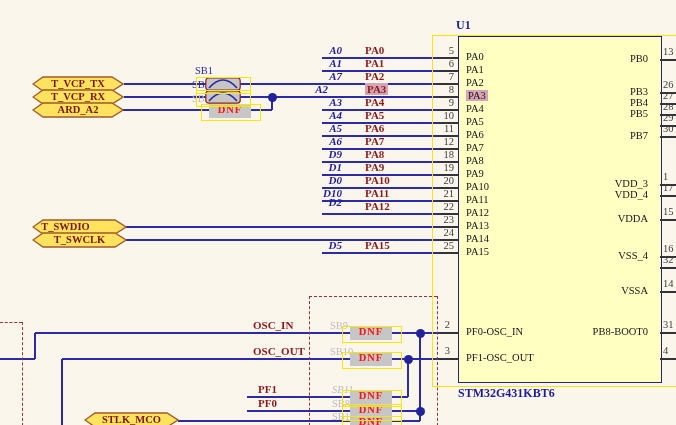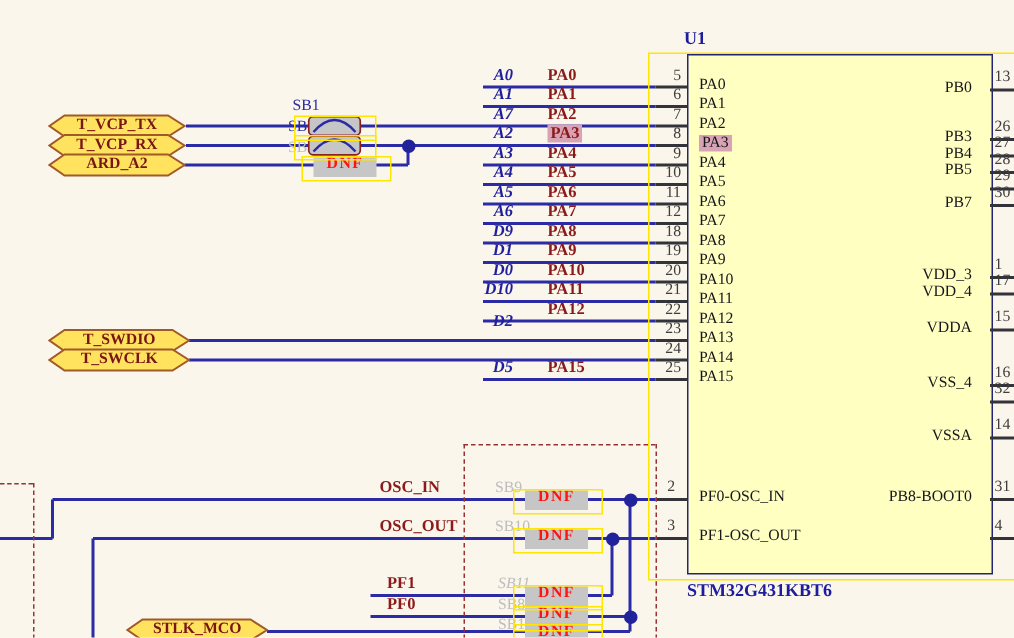--- a/index.html
+++ b/index.html
@@ -52,21 +52,21 @@
     <div class="pinname" style="left: 466px; top: 64px;"><span>PA1</span></div>
     <div class="wire" style="left: 124px; top: 83.2px; width: 313px; height: 1.6px;"></div>
     <div class="stub" style="left: 437px; top: 83.3px; width: 21px; height: 1.4px;"></div>
     <div class="pinnum" style="left: 414px; top: 71px; width: 40px; text-align: right;">7</div>
     <div class="netlabel" style="left: 282px; top: 70px; width: 60px;">A7</div>
     <div class="mlabel" style="left: 365px; top: 70px;"><span>PA2</span></div>
     <div class="pinname" style="left: 466px; top: 77px;"><span>PA2</span></div>
     <div class="wire" style="left: 124px; top: 96.2px; width: 313px; height: 1.6px;"></div>
     <div class="stub" style="left: 437px; top: 96.3px; width: 21px; height: 1.4px;"></div>
     <div class="pinnum" style="left: 414px; top: 84px; width: 40px; text-align: right;">8</div>
-    <div class="netlabel" style="left: 282px; top: 83px; width: 60px;">A2</div>
+    <div class="netlabel" style="left: 268px; top: 83px; width: 60px;">A2</div>
     <div class="mlabel" style="left: 365px; top: 83px;"><span class="hl">PA3</span></div>
     <div class="pinname" style="left: 466px; top: 90px;"><span class="hl">PA3</span></div>
     <div class="wire" style="left: 322px; top: 109.2px; width: 115px; height: 1.6px;"></div>
     <div class="stub" style="left: 437px; top: 109.3px; width: 21px; height: 1.4px;"></div>
     <div class="pinnum" style="left: 414px; top: 97px; width: 40px; text-align: right;">9</div>
     <div class="netlabel" style="left: 282px; top: 96px; width: 60px;">A3</div>
     <div class="mlabel" style="left: 365px; top: 96px;"><span>PA4</span></div>
     <div class="pinname" style="left: 466px; top: 103px;"><span>PA4</span></div>
     <div class="wire" style="left: 322px; top: 122.2px; width: 115px; height: 1.6px;"></div>
     <div class="stub" style="left: 437px; top: 122.3px; width: 21px; height: 1.4px;"></div>
@@ -106,21 +106,21 @@
     <div class="pinname" style="left: 466px; top: 181px;"><span>PA10</span></div>
     <div class="wire" style="left: 322px; top: 200.2px; width: 115px; height: 1.6px;"></div>
     <div class="stub" style="left: 437px; top: 200.3px; width: 21px; height: 1.4px;"></div>
     <div class="pinnum" style="left: 414px; top: 188px; width: 40px; text-align: right;">21</div>
     <div class="netlabel" style="left: 282px; top: 187px; width: 60px;">D10</div>
     <div class="mlabel" style="left: 365px; top: 187px;"><span>PA11</span></div>
     <div class="pinname" style="left: 466px; top: 194px;"><span>PA11</span></div>
     <div class="wire" style="left: 322px; top: 213.2px; width: 115px; height: 1.6px;"></div>
     <div class="stub" style="left: 437px; top: 213.3px; width: 21px; height: 1.4px;"></div>
     <div class="pinnum" style="left: 414px; top: 201px; width: 40px; text-align: right;">22</div>
-    <div class="netlabel" style="left: 282px; top: 208px; width: 60px;">D2</div>
+    <div class="netlabel" style="left: 282px; top: 196px; width: 60px;">D2</div>
     <div class="mlabel" style="left: 365px; top: 200px;"><span>PA12</span></div>
     <div class="pinname" style="left: 466px; top: 207px;"><span>PA12</span></div>
     <div class="wire" style="left: 126px; top: 226.2px; width: 311px; height: 1.6px;"></div>
     <div class="stub" style="left: 437px; top: 226.3px; width: 21px; height: 1.4px;"></div>
     <div class="pinnum" style="left: 414px; top: 214px; width: 40px; text-align: right;">23</div>
     <div class="pinname" style="left: 466px; top: 220px;"><span>PA13</span></div>
     <div class="wire" style="left: 126px; top: 239.2px; width: 311px; height: 1.6px;"></div>
     <div class="stub" style="left: 437px; top: 239.3px; width: 21px; height: 1.4px;"></div>
     <div class="pinnum" style="left: 414px; top: 227px; width: 40px; text-align: right;">24</div>
     <div class="pinname" style="left: 466px; top: 233px;"><span>PA14</span></div>
@@ -239,21 +239,21 @@
       <polygon points="11,1 80,1 91,8 80,15 11,15 1,8" fill="#FFE25E" stroke="#A05A2A" stroke-width="1.3"></polygon>
     </svg>
     <div class="porttext" style="left: 33px; top: 91px; width: 90px;">T_VCP_RX</div>
     <svg class="port" width="92" height="16" style="left: 32px; top: 102px;">
       <polygon points="11,1 80,1 91,8 80,15 11,15 1,8" fill="#FFE25E" stroke="#A05A2A" stroke-width="1.3"></polygon>
     </svg>
     <div class="porttext" style="left: 33px; top: 104px; width: 90px;">ARD_A2</div>
     <svg class="port" width="95" height="16" style="left: 32px; top: 219px;">
       <polygon points="11,1 83,1 94,8 83,15 11,15 1,8" fill="#FFE25E" stroke="#A05A2A" stroke-width="1.3"></polygon>
     </svg>
-    <div class="porttext" style="left: 33px; top: 221px; width: 93px;">T_SWDIO</div>
+    <div class="porttext" style="left: 19px; top: 221px; width: 93px;">T_SWDIO</div>
     <svg class="port" width="95" height="16" style="left: 32px; top: 232px;">
       <polygon points="11,1 83,1 94,8 83,15 11,15 1,8" fill="#FFE25E" stroke="#A05A2A" stroke-width="1.3"></polygon>
     </svg>
     <div class="porttext" style="left: 33px; top: 234px; width: 93px;">T_SWCLK</div>
     <svg class="port" width="95" height="16" style="left: 84px; top: 412px;">
       <polygon points="11,1 83,1 94,8 83,15 11,15 1,8" fill="#FFE25E" stroke="#A05A2A" stroke-width="1.3"></polygon>
     </svg>
     <div class="porttext" style="left: 85px; top: 414px; width: 93px;">STLK_MCO</div>
     <div class="dash-v" style="left: 309px; top: 296px; width: 0px; height: 130px;"></div>
     <div class="dash-h" style="left: 309px; top: 296px; width: 128px; height: 0px;"></div>

